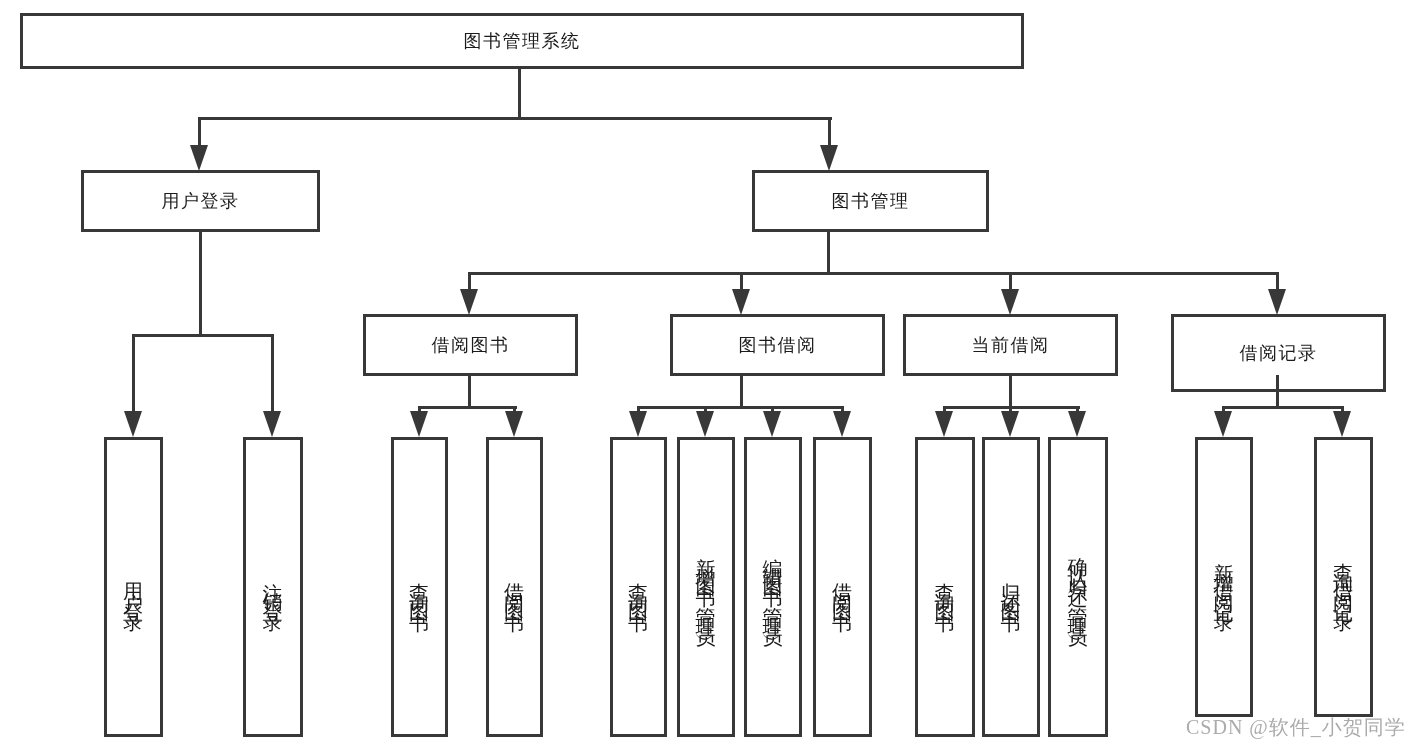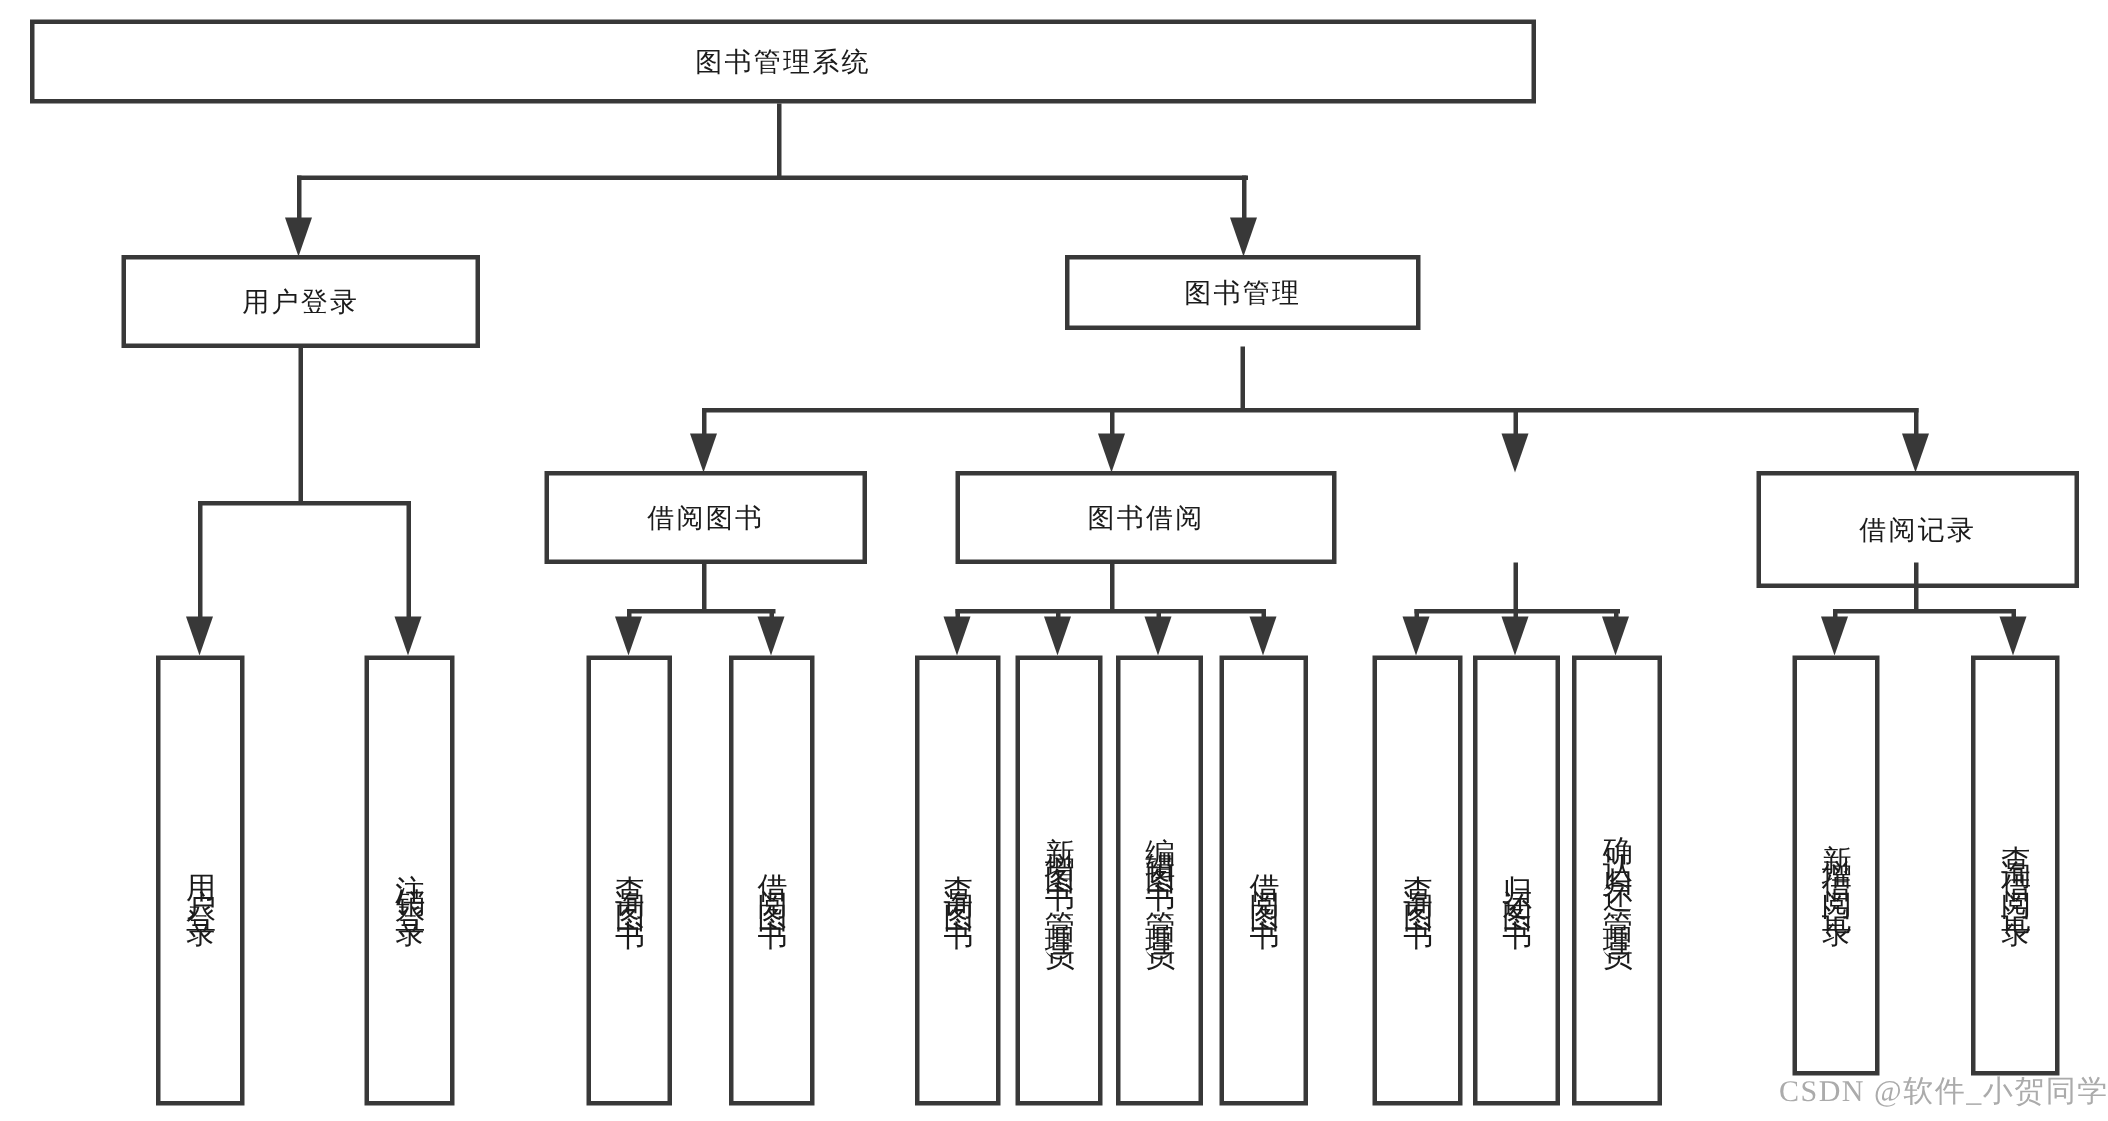--- a/index.html
+++ b/index.html
@@ -46,21 +46,21 @@
   <div class="vl" style="left:518px;top:69px;height:51px"></div>
   <div class="hl" style="left:198px;top:117px;width:634px"></div>
   <div class="vl" style="left:198px;top:117px;height:33px"></div>
   <div class="arr" style="left:190px;top:145px"></div>
   <div class="vl" style="left:828px;top:117px;height:33px"></div>
   <div class="arr" style="left:820px;top:145px"></div>
 
   <div class="box hbox" style="left:81px;top:170px;width:239px;height:62px">
     <span>用户登录</span>
   </div>
-  <div class="box hbox" style="left:710px;top:170px;width:237px;height:50px">
+  <div class="box hbox" style="left:752px;top:170px;width:237px;height:62px">
     <span>图书管理</span>
   </div>
 
   <div class="vl" style="left:199px;top:231px;height:105px"></div>
   <div class="hl" style="left:132px;top:334px;width:141px"></div>
   <div class="vl" style="left:132px;top:334px;height:80px"></div>
   <div class="arr" style="left:124px;top:411px"></div>
   <div class="vl" style="left:271px;top:334px;height:80px"></div>
   <div class="arr" style="left:263px;top:411px"></div>
 
@@ -71,22 +71,25 @@
   <div class="vl" style="left:740px;top:272px;height:20px"></div>
   <div class="arr" style="left:732px;top:289px"></div>
   <div class="vl" style="left:1009px;top:272px;height:20px"></div>
   <div class="arr" style="left:1001px;top:289px"></div>
   <div class="vl" style="left:1276px;top:272px;height:20px"></div>
   <div class="arr" style="left:1268px;top:289px"></div>
 
   <div class="box hbox" style="left:363px;top:314px;width:215px;height:62px">
     <span>借阅图书</span>
   </div>
-  <div class="box hbox" style="left:637px;top:314px;width:254px;height:62px">
+  <div class="box hbox" style="left:670px;top:314px;width:215px;height:62px">
     <span>图书借阅</span>
+  </div>
+  <div class="box hbox" style="left:903px;top:314px;width:215px;height:62px">
+    <span>当前借阅</span>
   </div>
   <div class="box hbox" style="left:1171px;top:314px;width:215px;height:78px">
     <span>借阅记录</span>
   </div>
 
   <div class="vl" style="left:468px;top:375px;height:33px"></div>
   <div class="hl" style="left:418px;top:406px;width:99px"></div>
   <div class="vl" style="left:418px;top:406px;height:9px"></div>
   <div class="arr" style="left:410px;top:411px"></div>
   <div class="vl" style="left:513px;top:406px;height:9px"></div>

